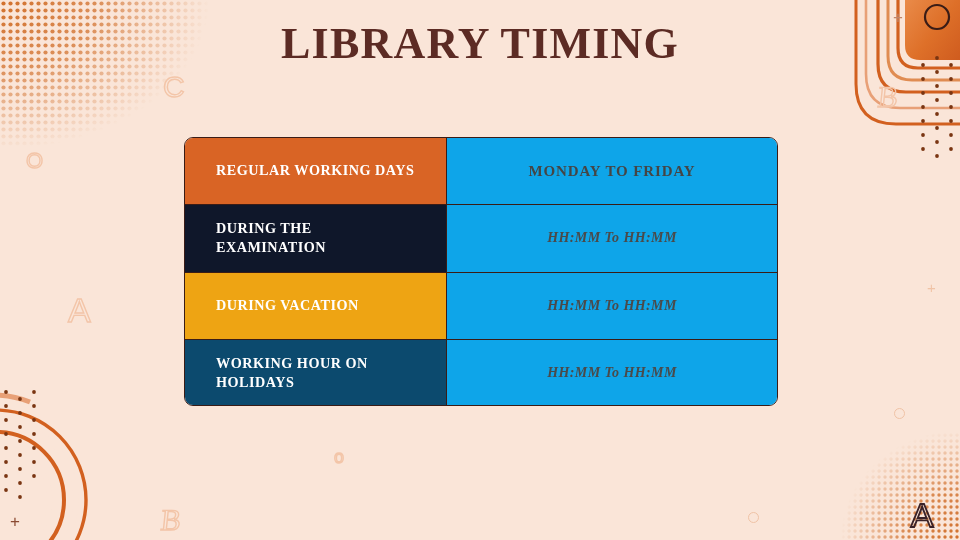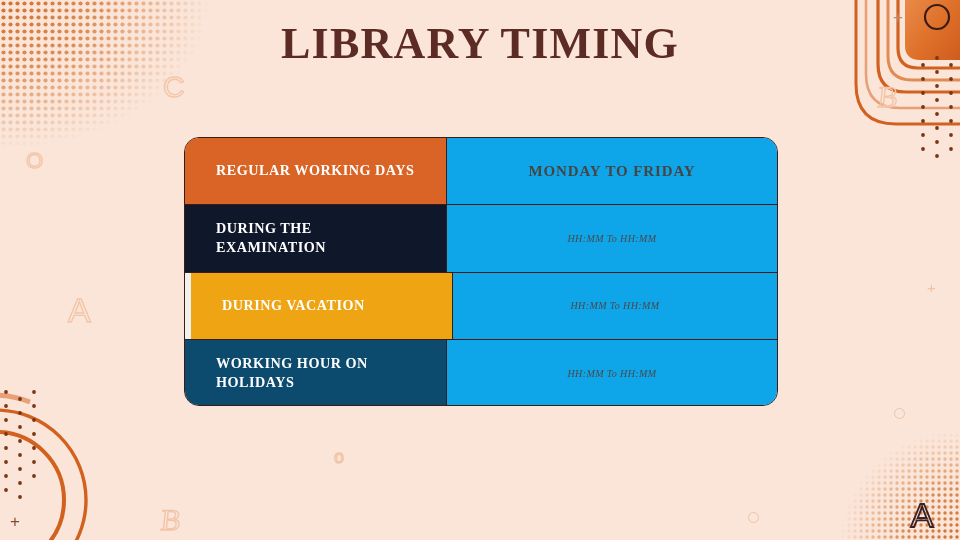--- a/index.html
+++ b/index.html
@@ -84,21 +84,21 @@
 
   
   #table-wrap {
     position: absolute;
     left: 184px;
     top: 137px;
     width: 594px;
     height: 269px;
     z-index: 5;
     border: 1.6px solid #3A1C16;
-    border-radius: 15px;
+    border-radius: 9px;
     overflow: hidden;
     background: #F1F1F0;
   }
 
   .trow {
     display: flex;
     width: 100%;
     height: 67.25px;
     border-bottom: 1.4px solid #3A1C16;
   }
@@ -134,22 +134,22 @@
 
   .value-cell.head {
     font-weight: 700;
     font-size: 15px;
     font-style: normal;
     letter-spacing: 0.9px;
   }
 
   .value-cell.time {
     font-style: italic;
-    font-weight: 400;
-    font-size: 10px;
+    font-weight: 700;
+    font-size: 14px;
     color: #4A4A4A;
   }
 </style>
 </head>
 <body>
 
 <div id="slide">
 
   <div class="deco">
     <svg class="deco-svg" viewBox="0 0 960 540" xmlns="http://www.w3.org/2000/svg">
@@ -298,21 +298,21 @@
       <div class="label-cell" style="background:#D96425;">REGULAR WORKING DAYS</div>
       <div class="value-cell head">MONDAY TO FRIDAY</div>
     </div>
 
     <div class="trow">
       <div class="label-cell" style="background:#0f172a;">DURING THE EXAMINATION</div>
       <div class="value-cell time">HH:MM To HH:MM</div>
     </div>
 
     <div class="trow">
-      <div class="label-cell" style="background:#EEA413;margin-left:6px;">DURING VACATION</div>
+      <div class="label-cell" style="background:#EEA413;">DURING VACATION</div>
       <div class="value-cell time">HH:MM To HH:MM</div>
     </div>
 
     <div class="trow">
       <div class="label-cell" style="background:#0c4a6e;">WORKING HOUR ON HOLIDAYS</div>
       <div class="value-cell time">HH:MM To HH:MM</div>
     </div>
 
   </div>
 

